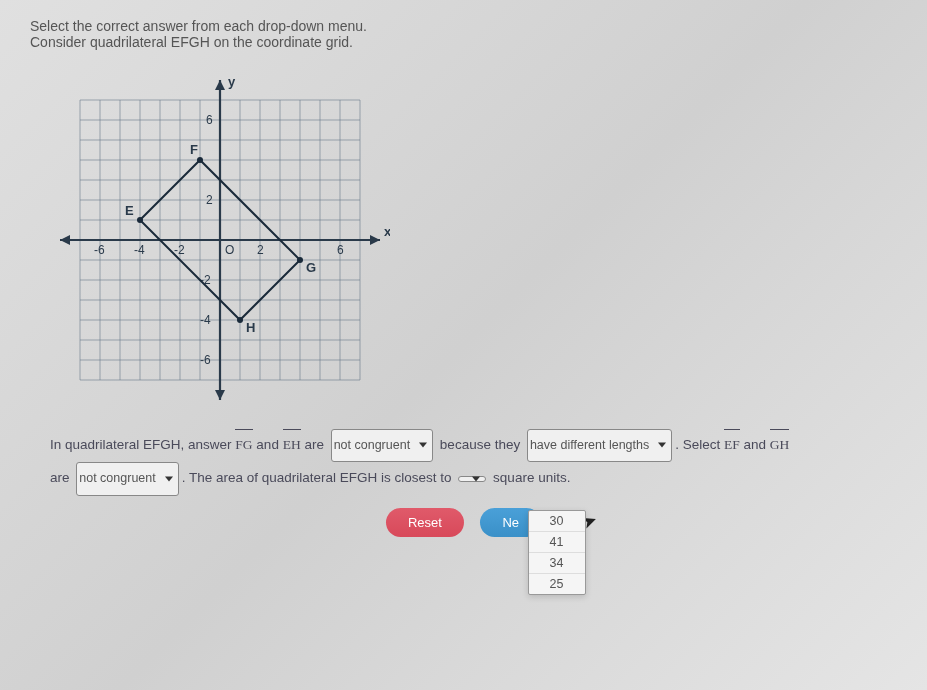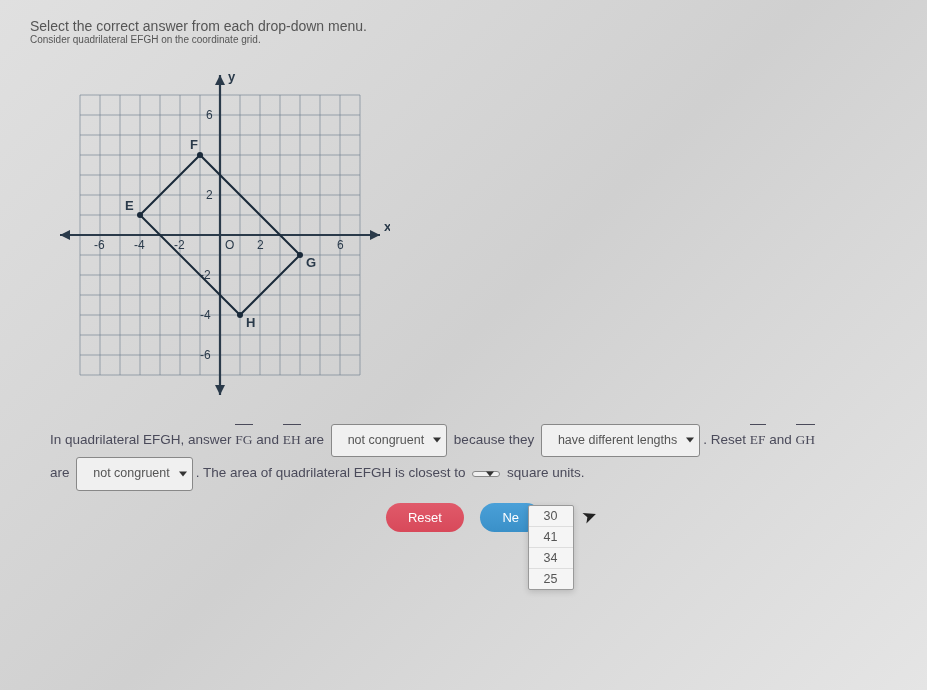--- a/index.html
+++ b/index.html
@@ -7,41 +7,41 @@
       font-family: Arial, Helvetica, sans-serif;
       background: linear-gradient(135deg, #e0e0e0 0%, #d0d0d0 50%, #e5e5e5 100%);
       width: 927px;
       height: 690px;
       padding: 18px 30px;
       color: #4a4a5a;
       position: relative;
       overflow: hidden;
     }
     .instruction { font-size: 14px; color: #555; }
-    .consider { font-size: 10px; color: #555; margin-bottom: 20px; }
+    .consider { font-size: 14px; color: #555; margin-bottom: 20px; }
     .graph-container { position: relative; width: 340px; height: 340px; margin-left: 20px; margin-bottom: 18px; }
     .graph-svg { width: 100%; height: 100%; }
     .grid-line { stroke: #6a7a8a; stroke-width: 0.6; }
     .axis-line { stroke: #2a3a4a; stroke-width: 2.2; }
     .shape-line { stroke: #1a2a3a; stroke-width: 2; fill: none; }
     .axis-label { font-size: 13px; font-weight: 600; fill: #2a3a4a; }
     .point-label { font-size: 13px; font-weight: bold; fill: #2a3a4a; }
     .tick-label { font-size: 12px; fill: #2a3a4a; }
     .arrow { fill: #2a3a4a; }
 
     .answer-block { font-size: 13.5px; color: #4a4a5a; line-height: 2.2; margin-left: 20px; }
     .answer-block .seg { font-family: 'Times New Roman', serif; position: relative; display:inline-block; padding-top:2px; }
     .answer-block .seg::before { content: ""; position: absolute; top: 1px; left: 0; right: 0; height: 1.4px; background: #4a4a5a; }
 
     .pill-select {
       display: inline-block;
       border: 1px solid #888;
       border-radius: 3px;
       background: #f0f0f0;
-      padding: 2px 22px 2px 16px;
+      padding: 2px 22px 2px 2px;
       font-size: 12.5px;
       color: #555;
       position: relative;
       vertical-align: middle;
       min-width: 20px;
       margin: 0 3px;
     }
     .pill-select::after {
       content: "";
       position: absolute;
@@ -66,21 +66,21 @@
       vertical-align: top;
     }
     .btn-reset { background: linear-gradient(#e05a6a, #d8495a); }
     .btn-next { background: linear-gradient(#4aa0d8, #3a90c8); position: relative; }
 
     .dropdown-open {
       position: absolute;
       background: #f5f5f5;
       border: 1px solid #999;
       border-radius: 2px;
-      width: 46px;
+      width: 58px;
       left: 50%;
       margin-left: 64px;
       top: 2px;
       z-index: 10;
       box-shadow: 0 2px 6px rgba(0,0,0,0.15);
     }
     .dropdown-open .opt {
       padding: 3px 8px;
       font-size: 12.5px;
       color: #555;
@@ -171,21 +171,21 @@
     <circle cx="250" cy="190" r="3" fill="#1a2a3a"></circle>
     <circle cx="190" cy="250" r="3" fill="#1a2a3a"></circle>
     <text class="point-label" x="75" y="145">E</text>
     <text class="point-label" x="140" y="84">F</text>
     <text class="point-label" x="256" y="202">G</text>
     <text class="point-label" x="196" y="262">H</text>
   </svg>
 </div>
 
 <div class="answer-block">
-  <span>In quadrilateral EFGH, answer </span><span class="seg">FG</span><span> and </span><span class="seg">EH</span><span> are </span><span class="pill-select">not congruent</span><span> because they </span><span class="pill-select">have different lengths</span><span>. Reset </span><span class="seg">EF</span><span> and </span><span class="seg">GH</span>
+  <span>In quadrilateral EFGH, answer </span><span class="seg">FG</span><span> and </span><span class="seg">EH</span><span> are </span><span class="pill-select">not congruent</span><span> because they </span><span class="pill-select">have different lengths</span><span>. Select </span><span class="seg">EF</span><span> and </span><span class="seg">GH</span>
   <br>
   <span>are </span><span class="pill-select">not congruent</span><span>. The area of quadrilateral EFGH is closest to </span><span class="pill-select pill-select-narrow"></span><span> square units.</span>
 </div>
 
 <div class="button-row">
   <span class="btn btn-reset">Reset</span>
   <span class="btn btn-next">Ne</span>
   <div class="dropdown-open">
     <div class="opt">30</div>
     <div class="opt">41</div>

